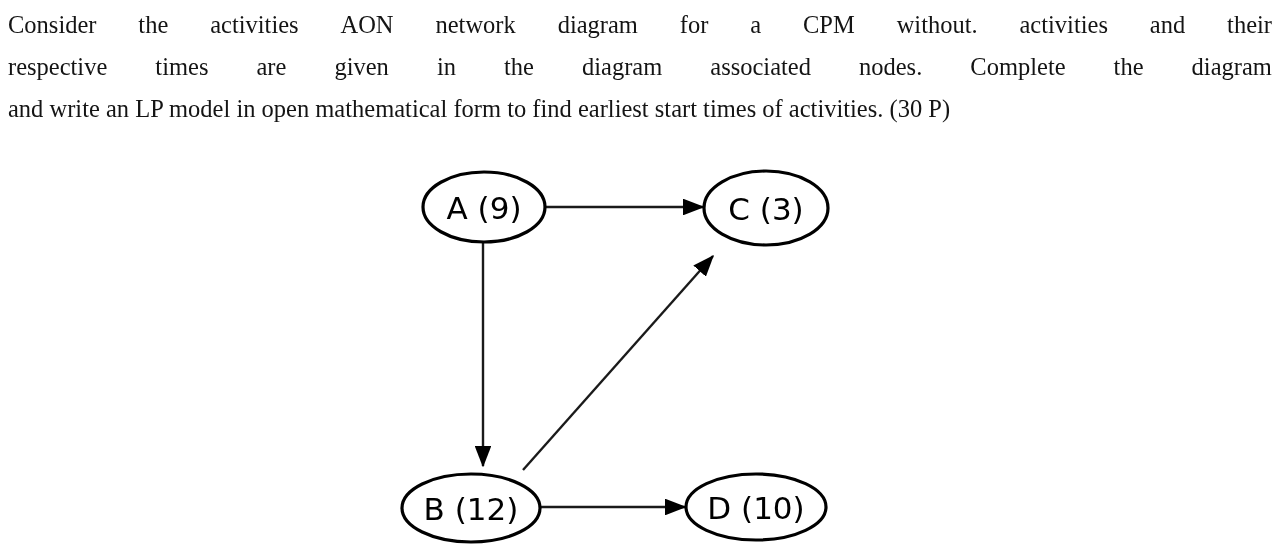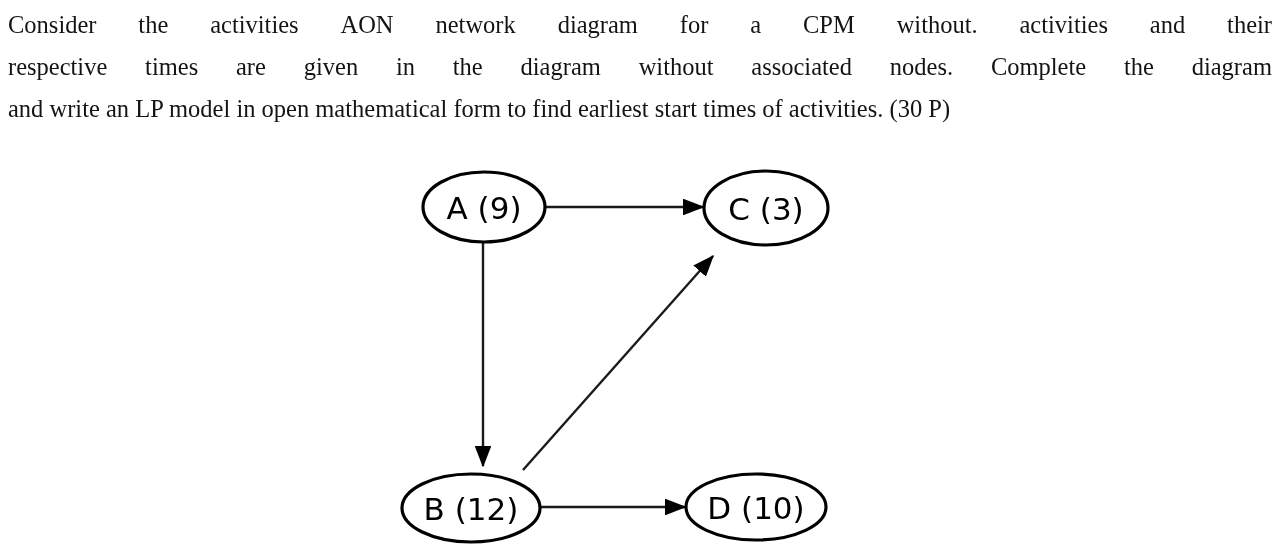--- a/index.html
+++ b/index.html
@@ -95,21 +95,20 @@
     <span>their</span>
   </span>
   <span class="qline justify">
     <span>respective</span>
     <span>times</span>
     <span>are</span>
     <span>given</span>
     <span>in</span>
     <span>the</span>
     <span>diagram</span>
-    <span>without</span>
     <span>associated</span>
     <span>nodes.</span>
     <span>Complete</span>
     <span>the</span>
     <span>diagram</span>
   </span>
   <span class="qline">and write an LP model in open mathematical form to find earliest start times of activities. (30 P)</span>
 </div>
 
 <div id="diagram">

